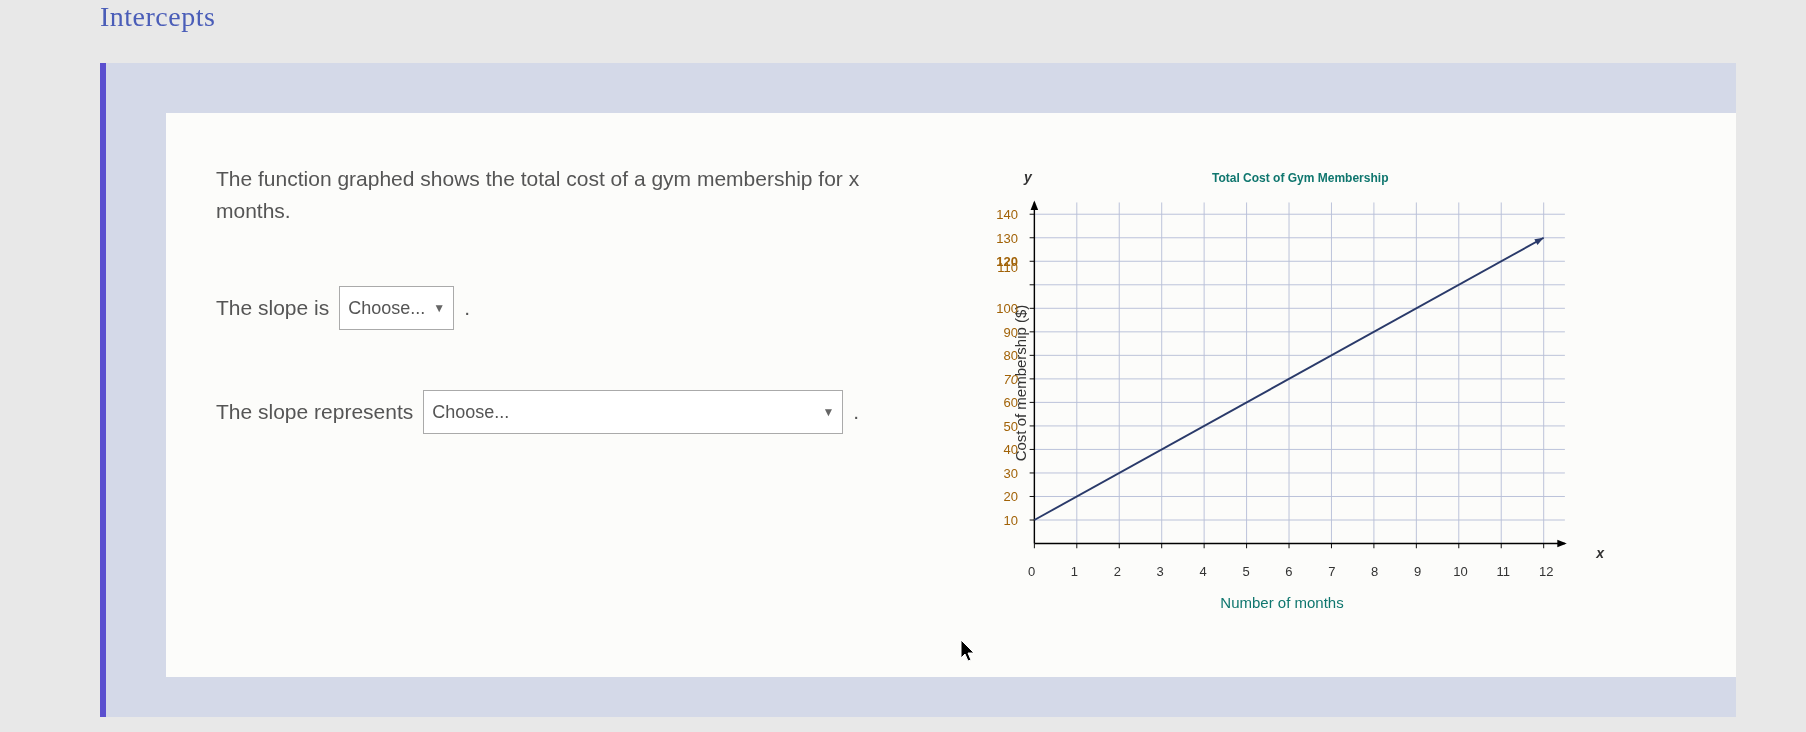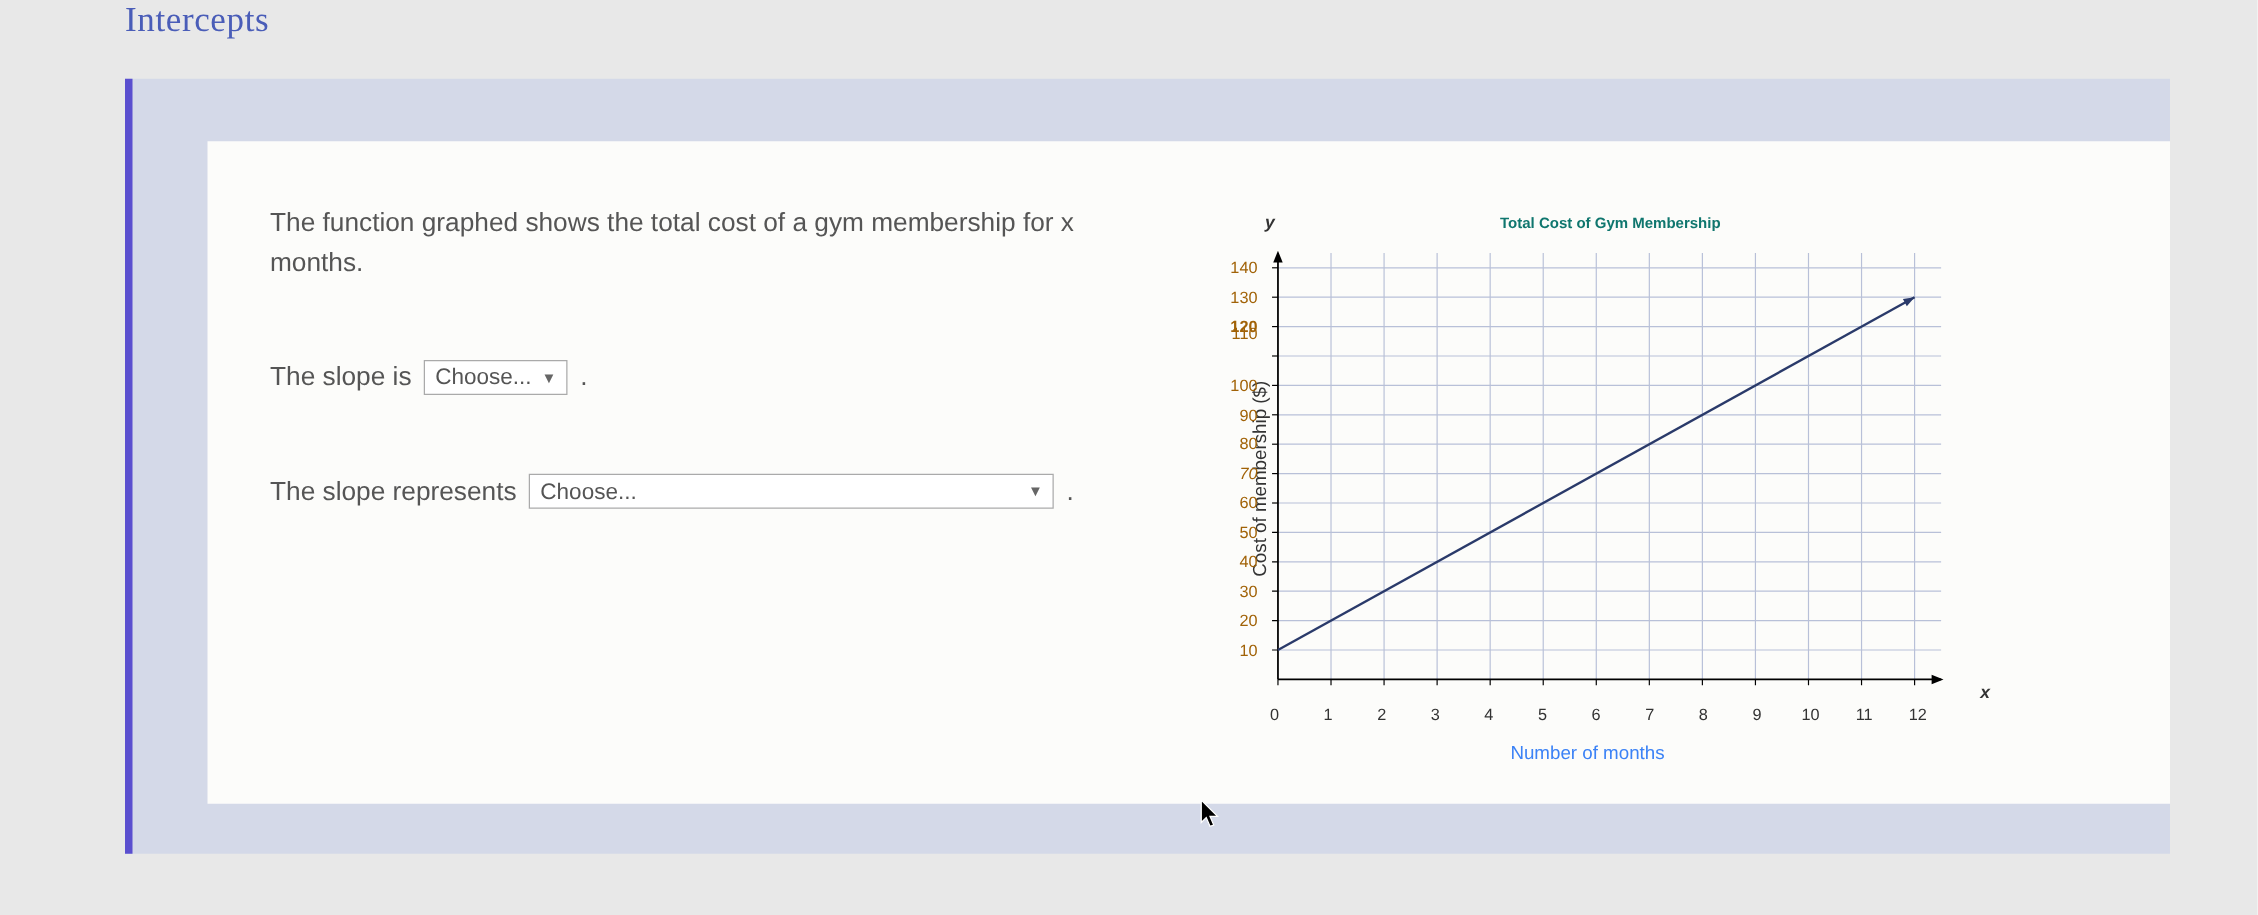--- a/index.html
+++ b/index.html
@@ -23,23 +23,23 @@
       letter-spacing: 0.5px;
     }
     .outer-container {
       margin: 30px 70px 0 100px;
       border-left: 6px solid #5a4fcf;
       background: #d4d9e8;
       padding: 50px 0 40px 60px;
     }
     .inner-card {
       background: #fcfcfa;
-      padding: 50px 40px 40px 50px;
+      padding: 50px 40px 74px 50px;
       display: flex;
-      gap: 44px;
+      gap: 56px;
       min-height: 480px;
     }
     .left-panel {
       flex: 0 0 680px;
       color: #555;
       font-size: 21px;
       line-height: 1.5;
     }
     .para {
       margin-bottom: 24px;
@@ -56,21 +56,21 @@
     .dropdown {
       border: 1px solid #aaa;
       background: #fff;
       padding: 4px 8px;
       font-size: 18px;
       color: #555;
       display: inline-flex;
       align-items: center;
       gap: 8px;
       cursor: pointer;
-      height: 28px;
+      height: 44px;
     }
     .dropdown.wide {
       min-width: 420px;
       justify-content: space-between;
     }
     .chev {
       font-size: 12px;
       color: #666;
     }
     .period {
@@ -102,21 +102,21 @@
       font-size: 15px;
       color: #333;
       white-space: nowrap;
     }
     .x-axis-label {
       position: absolute;
       bottom: -8px;
       left: 50%;
       transform: translateX(-50%);
       font-size: 15px;
-      color: #3b82f6;
+      color: #0f766e;
     }
     .plot-area {
       position: absolute;
       left: 70px;
       top: 30px;
       width: 560px;
       height: 360px;
     }
     .grid-svg {
       position: absolute;

